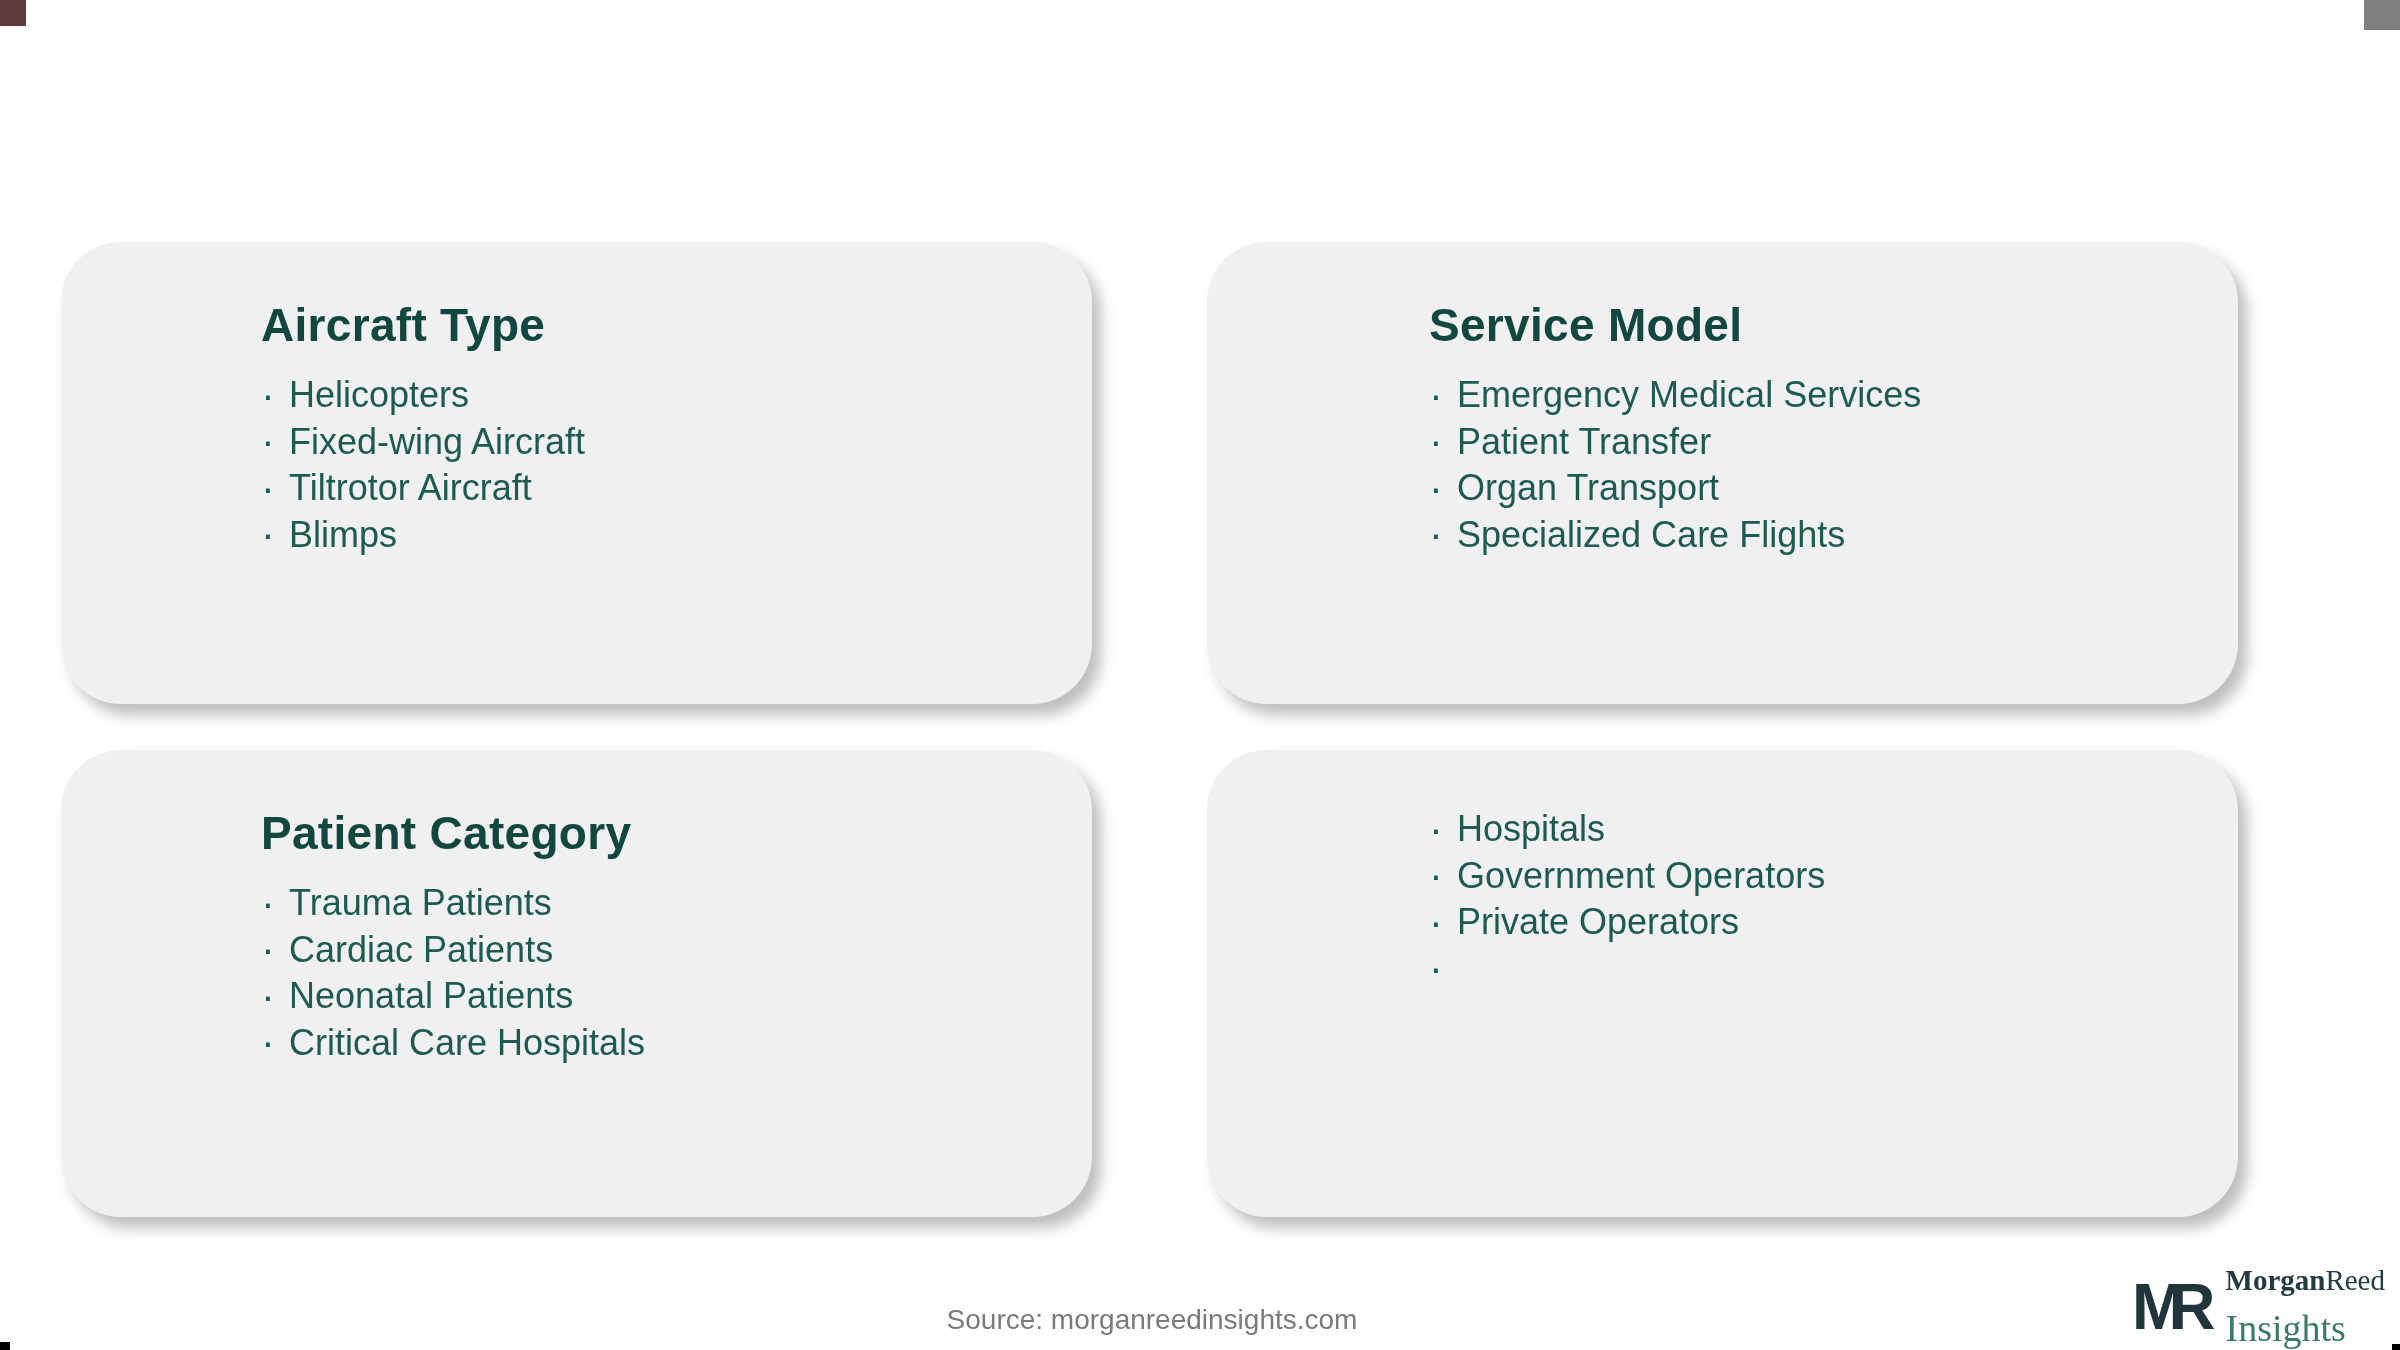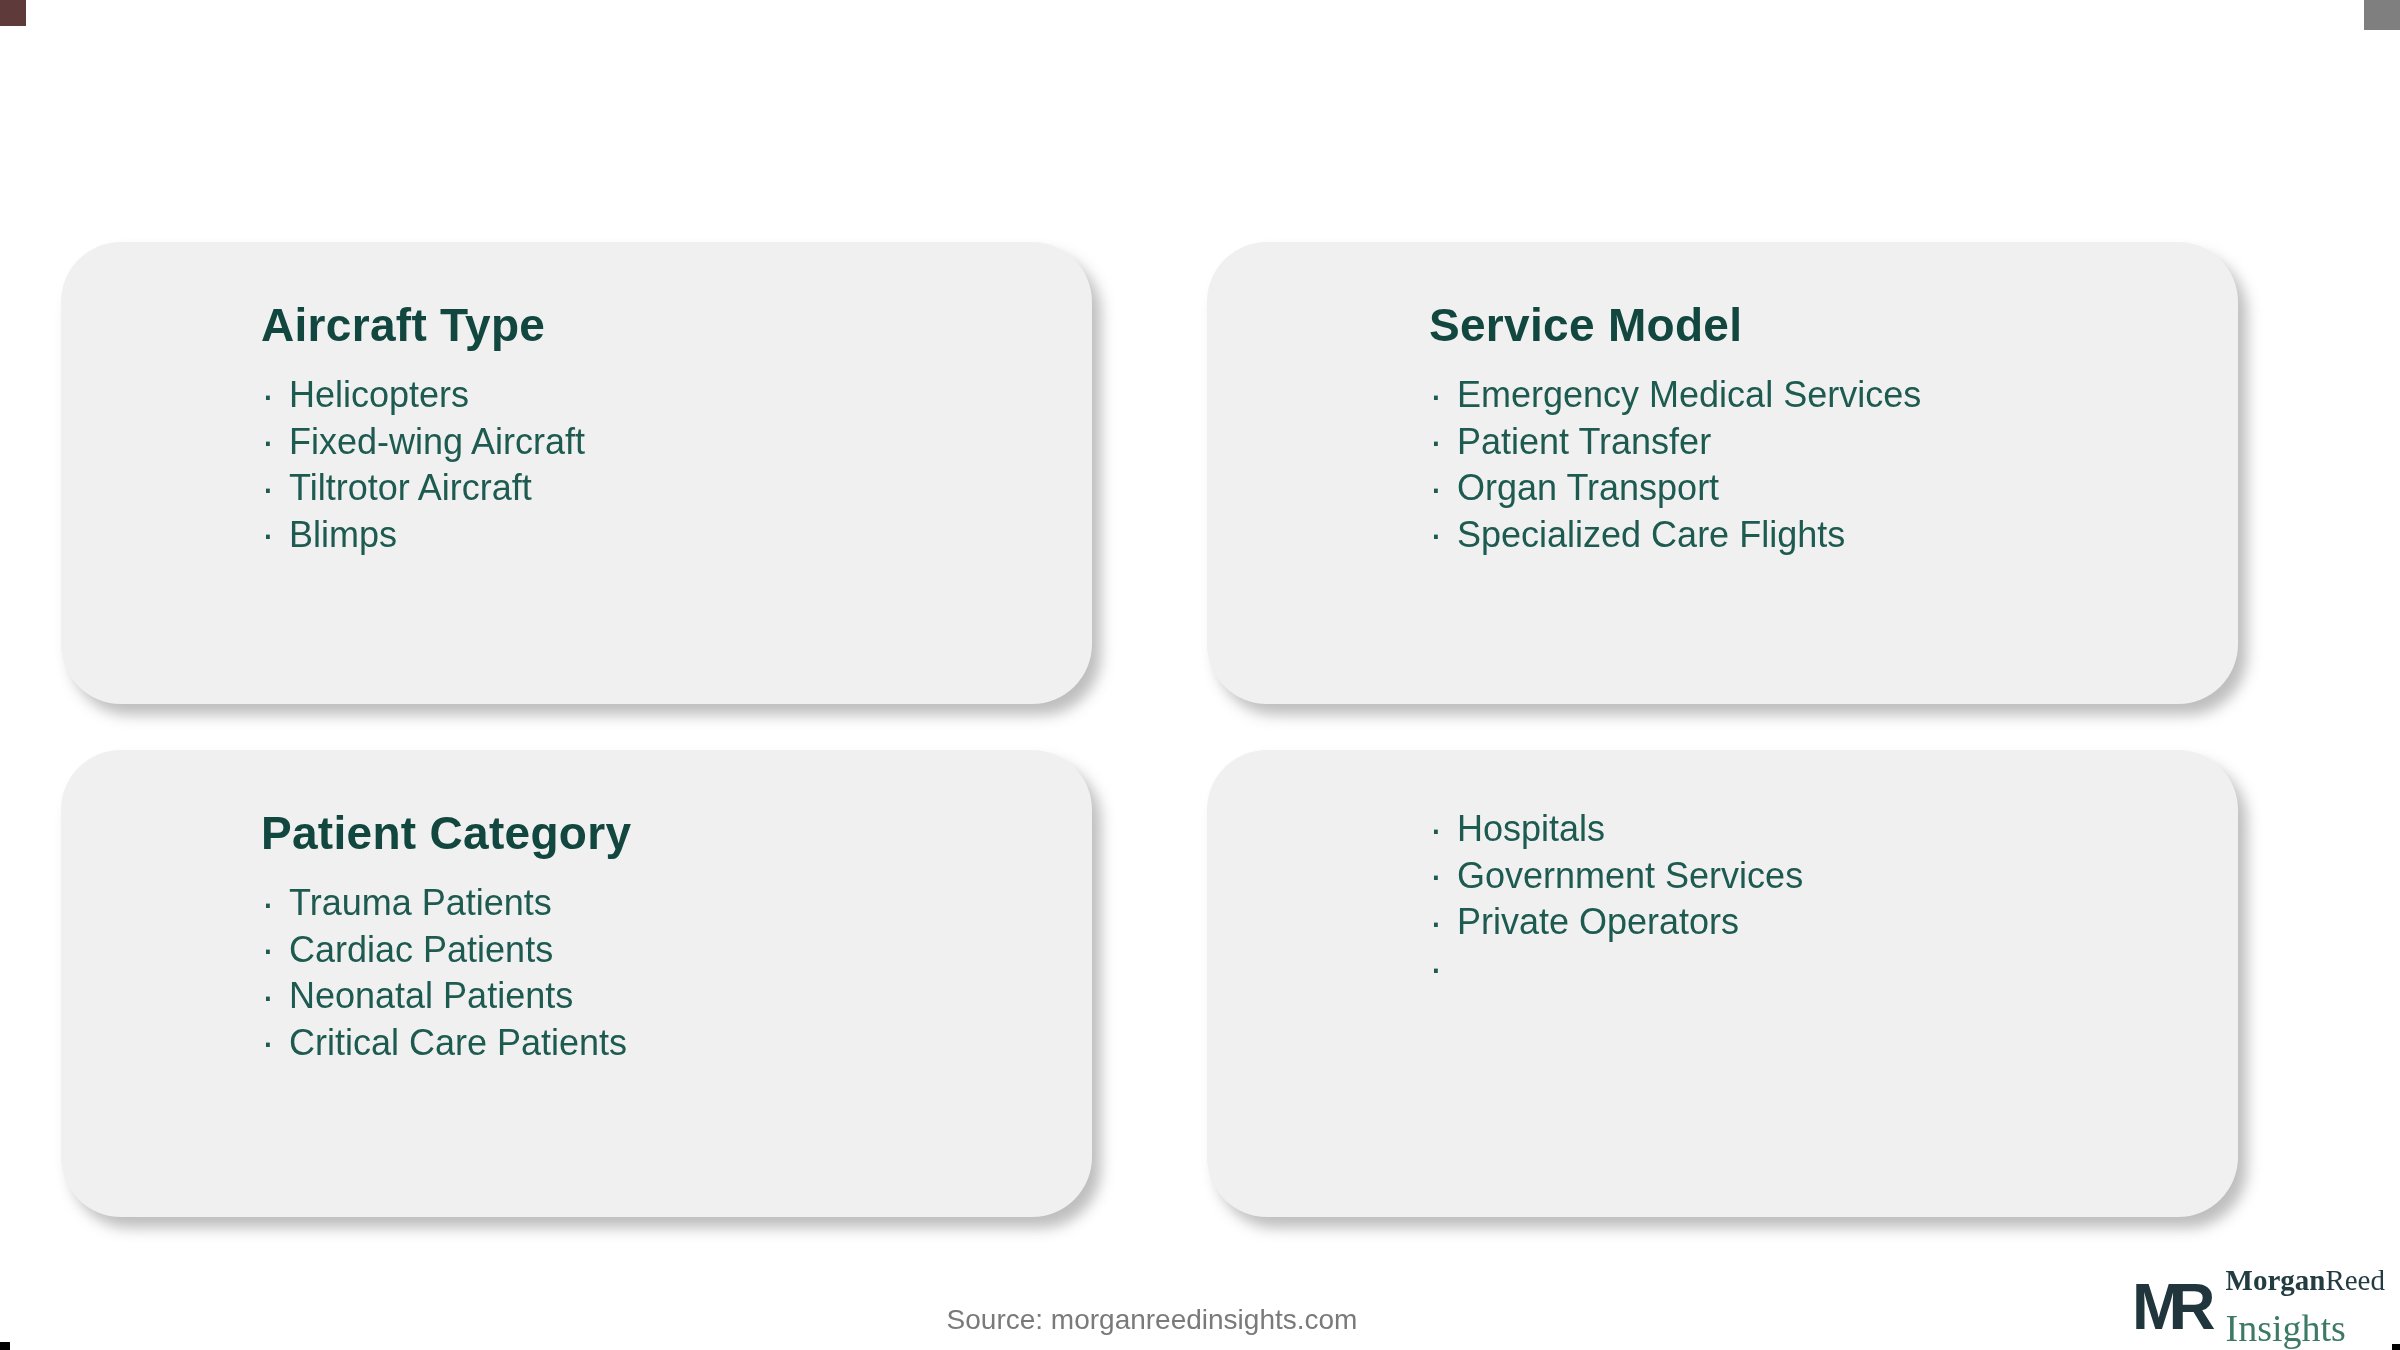--- a/index.html
+++ b/index.html
@@ -176,34 +176,34 @@
       <li>
           <span class="bullet">·</span>
           <span>Cardiac Patients</span>
         </li>
       <li>
           <span class="bullet">·</span>
           <span>Neonatal Patients</span>
         </li>
       <li>
           <span class="bullet">·</span>
-          <span>Critical Care Patients</span>
+          <span>Critical Care Hospitals</span>
         </li>
     </ul>
   </section>
 
   <section class="card card-4 col-right">
     <ul>
       <li>
           <span class="bullet">·</span>
           <span>Hospitals</span>
         </li>
       <li>
           <span class="bullet">·</span>
-          <span>Government Services</span>
+          <span>Government Operators</span>
         </li>
       <li>
           <span class="bullet">·</span>
           <span>Private Operators</span>
         </li>
       <li>
           <span class="bullet">·</span>
         </li>
     </ul>
   </section>

